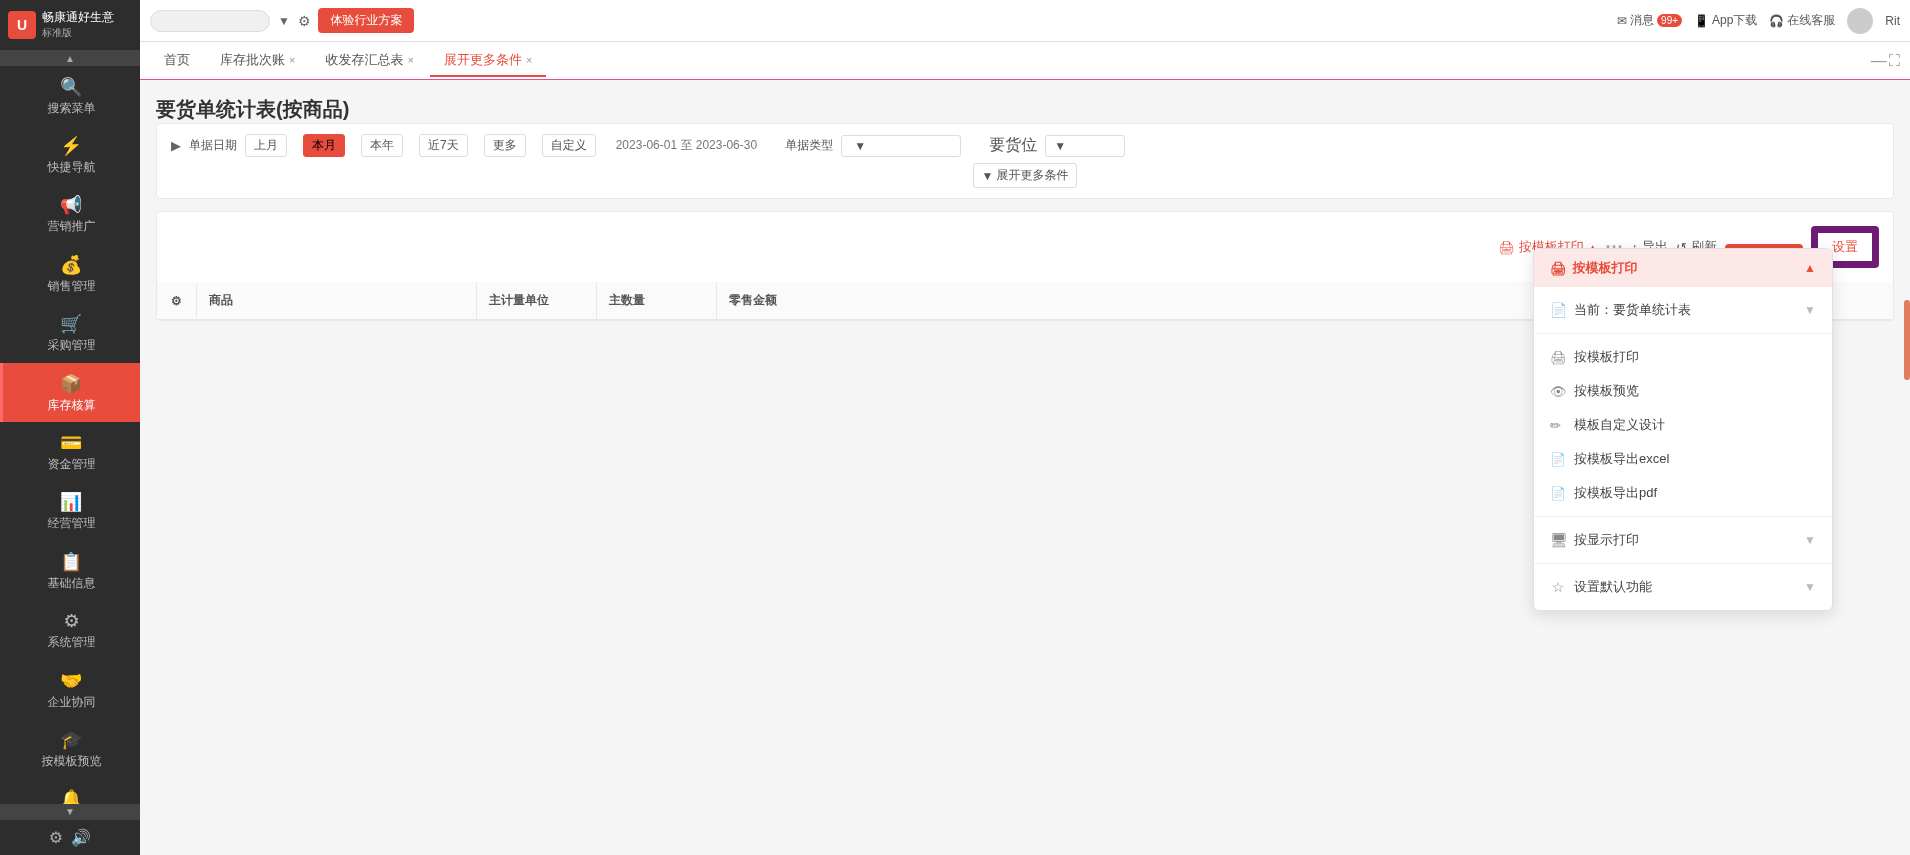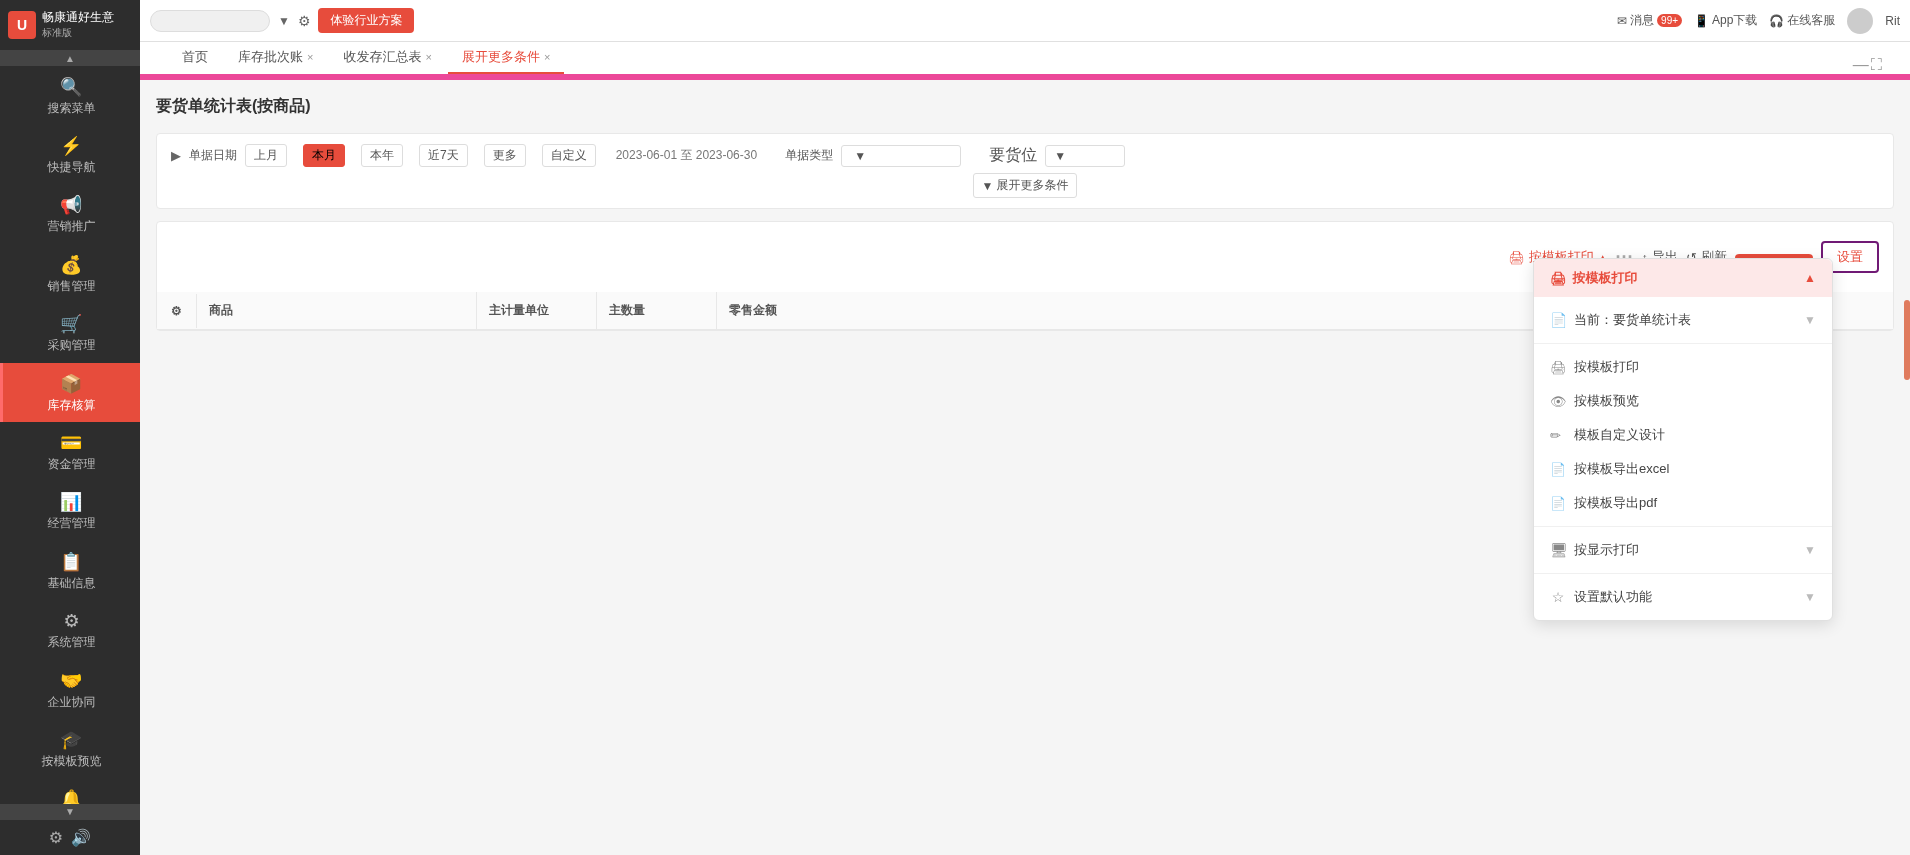--- a/index.html
+++ b/index.html
@@ -79,35 +79,35 @@
     .topbar-msg { display: flex; align-items: center; gap: 3px; color: #555; font-size: 12px; cursor: pointer; position: relative; }
     .badge { background: #e74c3c; color: #fff; border-radius: 8px; font-size: 10px; padding: 1px 4px; }
     .topbar-app { display: flex; align-items: center; gap: 3px; color: #555; font-size: 12px; cursor: pointer; }
     .topbar-service { display: flex; align-items: center; gap: 3px; color: #555; font-size: 12px; cursor: pointer; }
     .topbar-avatar { width: 26px; height: 26px; border-radius: 50%; background: #ccc; }
     .topbar-username { color: #555; font-size: 12px; }
 
     
     .tabs-bar {
       background: #fff; height: 38px;
-      display: flex; align-items: flex-end; padding: 0 28px;
-      border-bottom: 6px solid #ec4899; gap: 2px; flex-shrink: 0;
+      display: flex; align-items: center; padding: 0 10px;
+      border-bottom: 1px solid #ec4899; gap: 2px; flex-shrink: 0;
     }
     .tab {
       padding: 6px 14px; font-size: 13px; cursor: pointer; color: #555;
       border-bottom: 2px solid transparent; display: flex; align-items: center; gap: 4px;
       white-space: nowrap;
     }
     .tab.active { color: #e74c3c; border-bottom-color: #e74c3c; }
     .tab-close { color: #999; font-size: 11px; cursor: pointer; }
 
     
     .page-content { flex: 1; overflow: auto; padding: 16px; position: relative; }
 
-    .page-title { font-size: 16px; font-weight: bold; color: #333; margin-bottom: 16px; }
+    .page-title { font-size: 20px; font-weight: bold; color: #333; margin-bottom: 0; }
 
     
     .filter-bar {
       background: #fff; border: 1px solid #e8e8e8; border-radius: 4px;
       padding: 10px 14px; margin-bottom: 12px;
     }
     .filter-row { display: flex; align-items: center; gap: 8px; flex-wrap: wrap; margin-bottom: 6px; }
     .filter-label { color: #555; font-size: 12px; white-space: nowrap; }
     .filter-arrow { color: #666; cursor: pointer; }
 
@@ -178,21 +178,21 @@
     .refresh-btn {
       display: flex; align-items: center; gap: 4px;
       color: #555; cursor: pointer; font-size: 13px;
       background: none; border: none;
     }
     .query-btn {
       background: #e74c3c; color: #fff; border: none; border-radius: 4px;
       padding: 6px 26px; cursor: pointer; font-size: 13px; margin-top: 24px;
     }
     .settings-btn {
-      border: 2px solid #701a75; color: #e74c3c; background: #fff;
+      border: 7px solid #701a75; color: #e74c3c; background: #fff;
       border-radius: 4px; padding: 5px 14px; cursor: pointer; font-size: 13px;
     }
     .more-btn { color: #aaa; cursor: pointer; font-size: 18px; font-weight: bold; }
 
     
     .dropdown-overlay {
       position: absolute; right: 60px; top: 36px;
       background: #fff; border: 1px solid #e0e0e0; border-radius: 6px;
       box-shadow: 0 4px 16px rgba(0,0,0,0.12); z-index: 100; width: 300px;
     }

